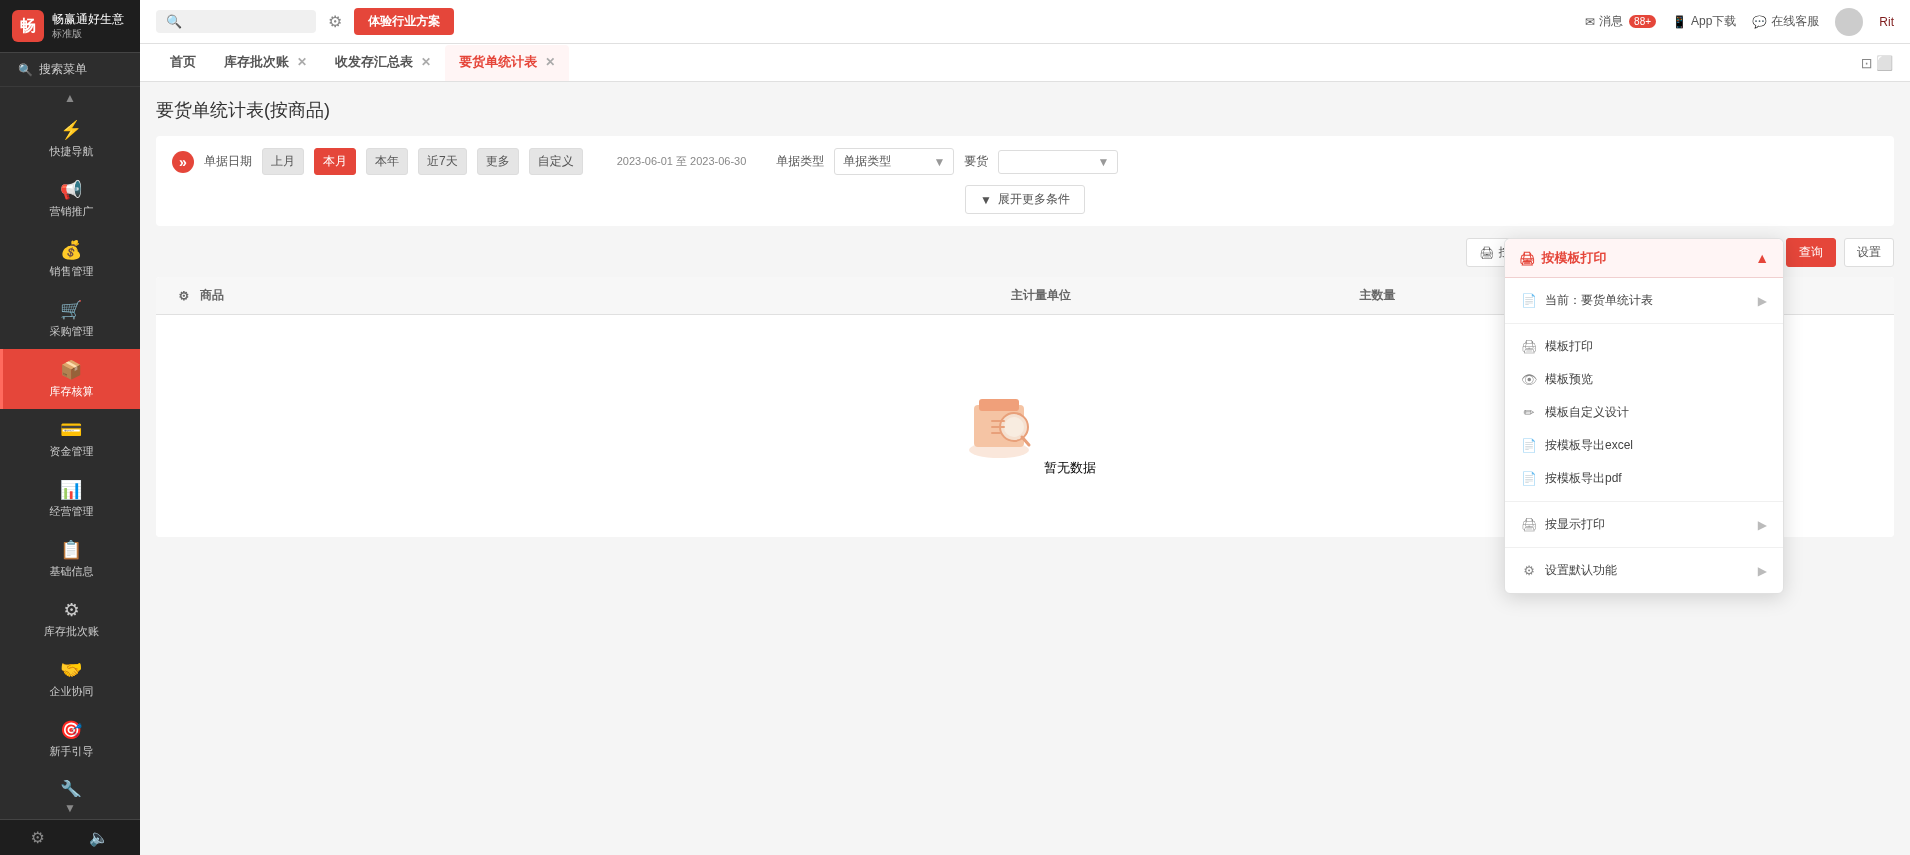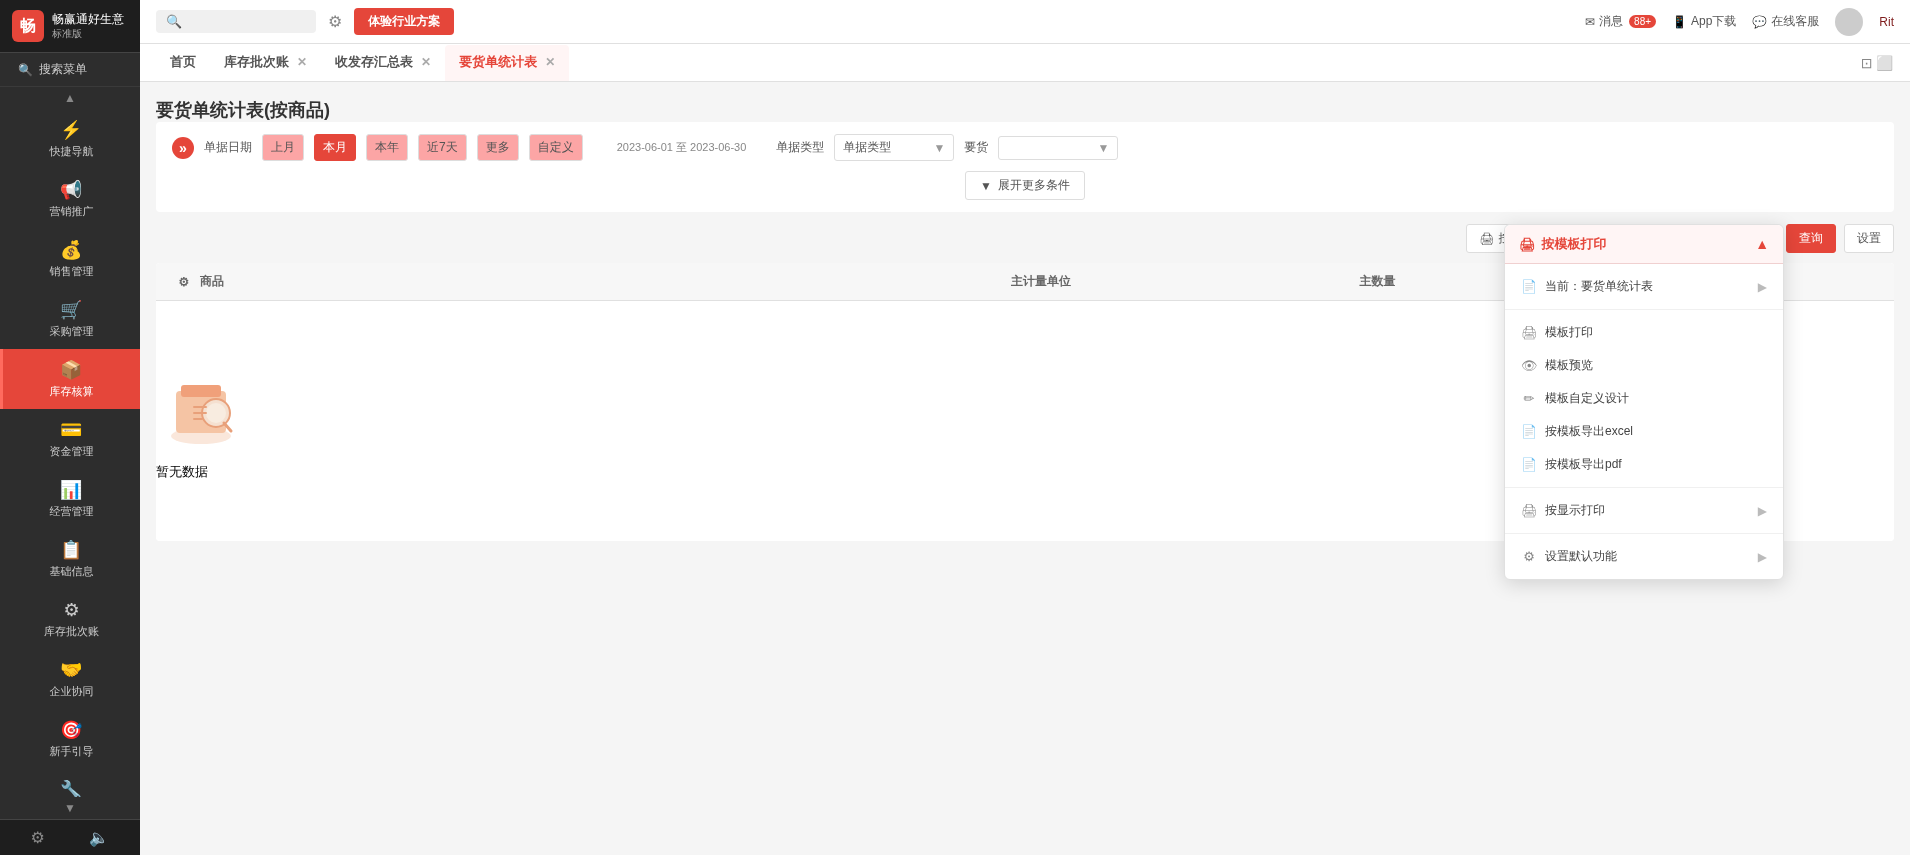--- a/index.html
+++ b/index.html
@@ -202,22 +202,23 @@
     .content-area {
       flex: 1;
       background: #f5f5f5;
       overflow: auto;
       padding: 16px;
       position: relative;
     }
 
     .page-title {
       font-size: 18px;
-      font-weight: bold;
+      font-weight: normal;
       color: #333;
+      margin-bottom: 14px;
     }
 
     
     .filter-bar {
       background: #fff;
       border-radius: 4px;
       padding: 12px 16px;
       margin-bottom: 12px;
       display: flex;
       flex-direction: column;
@@ -241,21 +242,21 @@
       justify-content: center;
       cursor: pointer;
       font-size: 14px;
       font-weight: bold;
     }
     .filter-label { color: #555; font-size: 12px; white-space: nowrap; }
     .date-btn {
       padding: 4px 8px;
       border: 1px solid #ddd;
       border-radius: 3px;
-      background: #fca5a5;
+      background: #e5e5e5;
       cursor: pointer;
       font-size: 12px;
       color: #555;
     }
     .date-btn.active {
       background: #e5463a;
       color: white;
       border-color: #e5463a;
     }
     .date-range { font-size: 11px; color: #888; margin-left: 24px; }
@@ -334,22 +335,22 @@
       color: #666;
       font-weight: bold;
     }
     .table-col { flex: 1; text-align: center; }
     .table-col.gear { width: 32px; flex: none; }
     .table-col.product { flex: 2; text-align: left; }
 
     
     .empty-state {
       display: flex;
-      flex-direction: column;
-      align-items: flex-start;
+      flex-direction: row;
+      align-items: flex-end;
       justify-content: center;
       padding: 60px 0;
       background: #fff;
     }
     .empty-icon {
       width: 90px;
       height: 90px;
       margin-bottom: 12px;
     }
 

